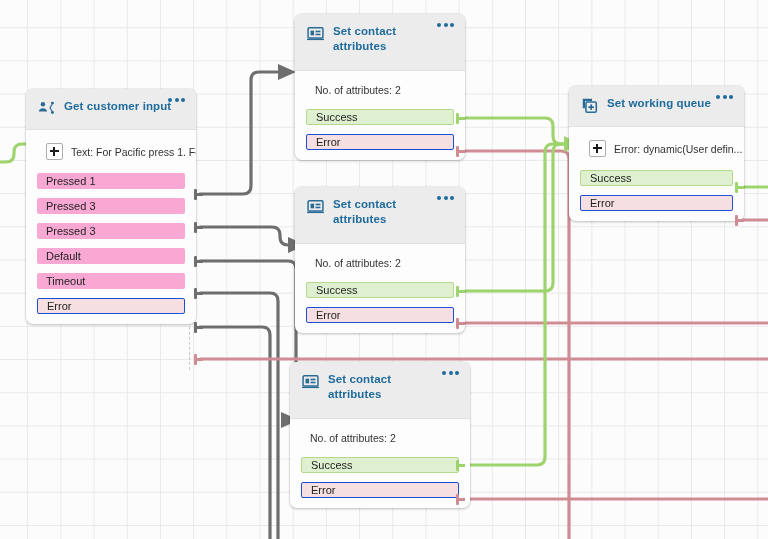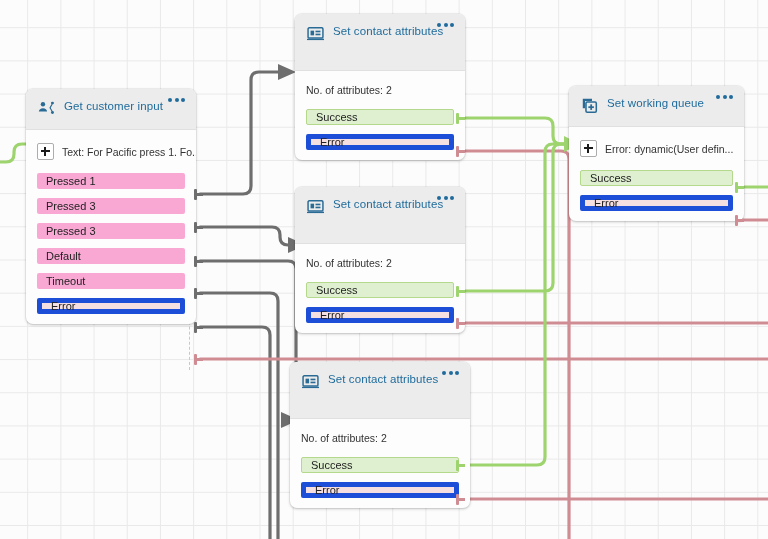--- a/index.html
+++ b/index.html
@@ -76,21 +76,21 @@
     flex: 0 0 auto;
     width: 17px;
     height: 17px;
     margin-top: 2px;
     color: #2a6b96;
     display: block;
   }
   .node-title {
     color: #1f6b9c;
     font-size: 11.5px;
-    font-weight: normal;
+    font-weight: bold;
     line-height: 14.5px;
     letter-spacing: .1px;
     padding-top: 1px;
     max-width: 112px;
   }
   .kebab {
     position: absolute;
     top: 9px;
     right: 11px;
     display: flex;
@@ -98,21 +98,21 @@
   }
   .kebab i {
     display: block;
     width: 4px;
     height: 4px;
     border-radius: 50%;
     background: #1f6b9c;
   }
 
   .node-body {
-    padding: 13px 11px 9px 11px;
+    padding: 13px 11px 9px 20px;
   }
   .param-row {
     display: flex;
     align-items: center;
     gap: 8px;
     font-size: 10.5px;
     color: #333;
     white-space: nowrap;
   }
   .plus-box {
@@ -153,21 +153,21 @@
     align-items: center;
     padding-left: 9px;
     font-size: 11px;
     color: #222;
     border-radius: 2px;
     box-sizing: border-box;
   }
   .branch:last-child { margin-bottom: 0; }
   .branch-blue  { background: #f9a8d4; }
   .branch-green { background: #dff0d0; border: 1px solid #b5d98c; }
-  .branch-pink  { background: #f6dfe0; border: 5px solid #1d4ed8; }
+  .branch-pink  { background: #f6dfe0; border: 1px solid #1d4ed8; }
 
   
   .port {
     position: absolute;
     width: 9px;
     height: 11px;
     z-index: 5;
   }
   .port::before {
     content: "";

